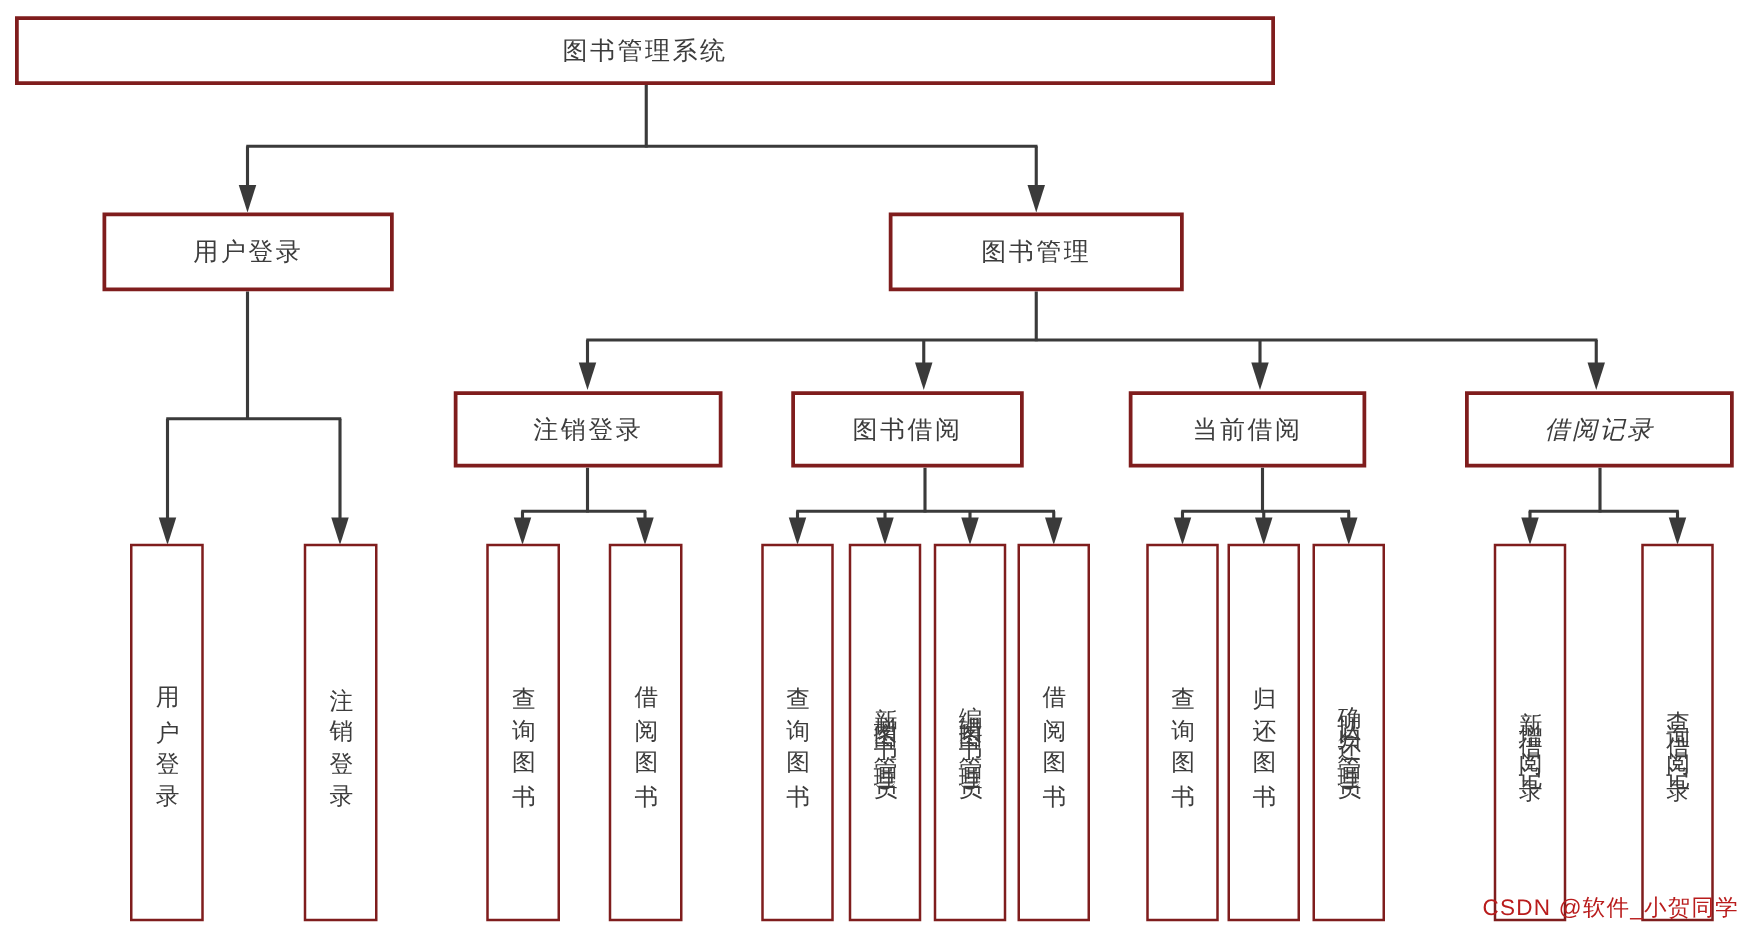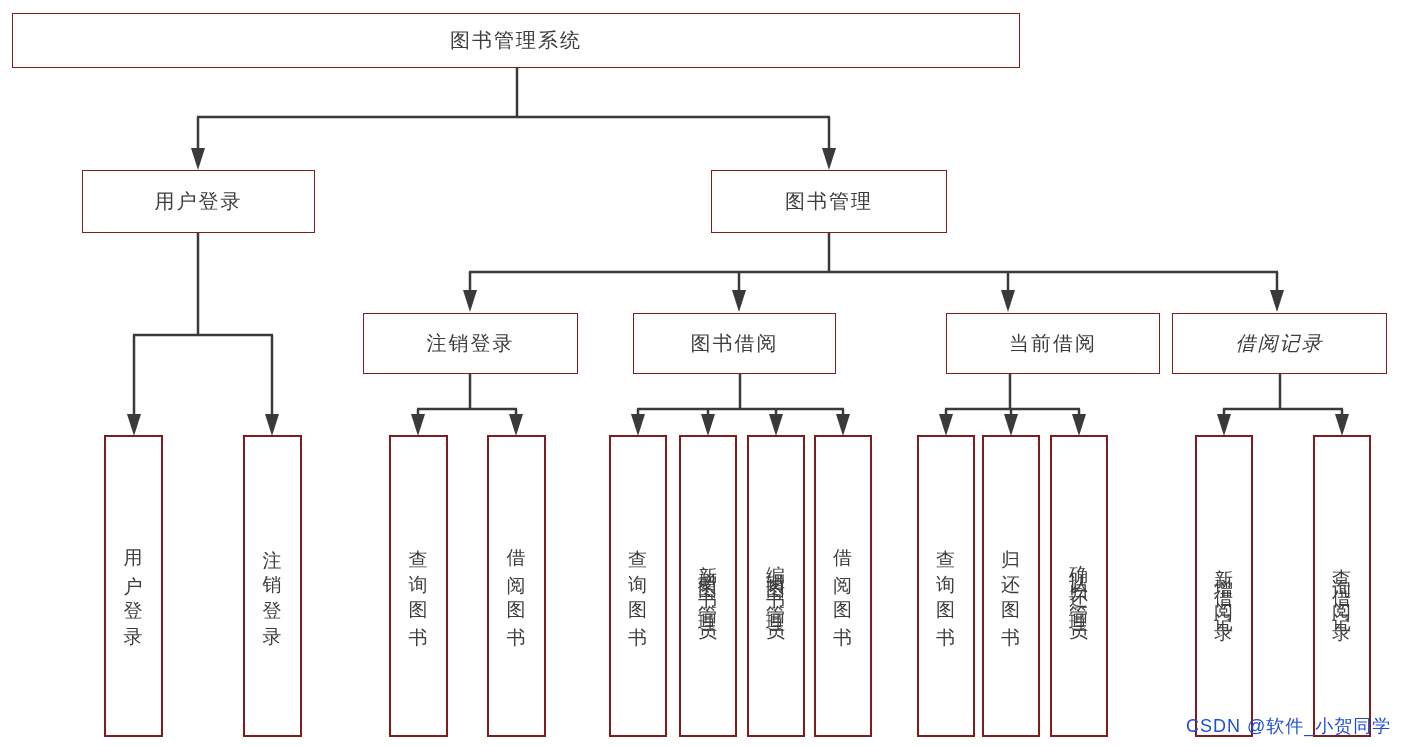--- a/index.html
+++ b/index.html
@@ -18,21 +18,21 @@
   #wires {
     position: absolute;
     left: 0;
     top: 0;
     width: 1405px;
     height: 747px;
   }
   .node {
     position: absolute;
     box-sizing: border-box;
-    border: 1px solid #7f1d1d;
+    border: 3px solid #7f1d1d;
     background: #ffffff;
     display: flex;
     align-items: center;
     justify-content: center;
     color: #3c3c3c;
     font-size: 20px;
     letter-spacing: 2px;
     text-align: center;
   }
   .leaf {
@@ -45,21 +45,21 @@
   }
   .sp4 { letter-spacing: 26px; }
   .sp6 { letter-spacing: 11px; }
   .sp9 { letter-spacing: 8px; }
   #watermark {
     position: absolute;
     left: 1186px;
     top: 714px;
     font-size: 18px;
     font-weight: 500;
-    color: #1d4ed8;
+    color: #b91c1c;
     letter-spacing: 1px;
     white-space: nowrap;
   }
 </style>
 </head>
 <body>
 
 <div id="canvas">
 
   <svg id="wires" viewBox="0 0 1405 747" xmlns="http://www.w3.org/2000/svg">
@@ -134,22 +134,22 @@
       <polygon points="1335,414 1349,414 1342,436"></polygon>
     </g>
   </svg>
 
   <div class="node" style="left:12px; top:13px; width:1008px; height:55px;">图书管理系统</div>
 
   <div class="node" style="left:82px; top:170px; width:233px; height:63px;">用户登录</div>
   <div class="node" style="left:711px; top:170px; width:236px; height:63px;text-align:center;">图书管理</div>
 
   <div class="node" style="left:363px; top:313px; width:215px; height:61px;">注销登录</div>
-  <div class="node" style="left:633px; top:313px; width:203px; height:61px;">图书借阅</div>
-  <div class="node" style="left:903px; top:313px; width:214px; height:61px;margin-left:43px;">当前借阅</div>
+  <div class="node" style="left:633px; top:313px; width:186px; height:61px;">图书借阅</div>
+  <div class="node" style="left:903px; top:313px; width:190px; height:61px;">当前借阅</div>
   <div class="node" style="left:1172px; top:313px; width:215px; height:61px;font-style:italic;">借阅记录</div>
 
   <div class="node leaf" style="left:104px; top:435px; width:59px; height:302px;">
     <span class="vtext sp4">用户登录</span>
   </div>
   <div class="node leaf" style="left:243px; top:435px; width:59px; height:302px;">
     <span class="vtext sp4">注销登录</span>
   </div>
 
   <div class="node leaf" style="left:389px; top:435px; width:59px; height:302px;">

